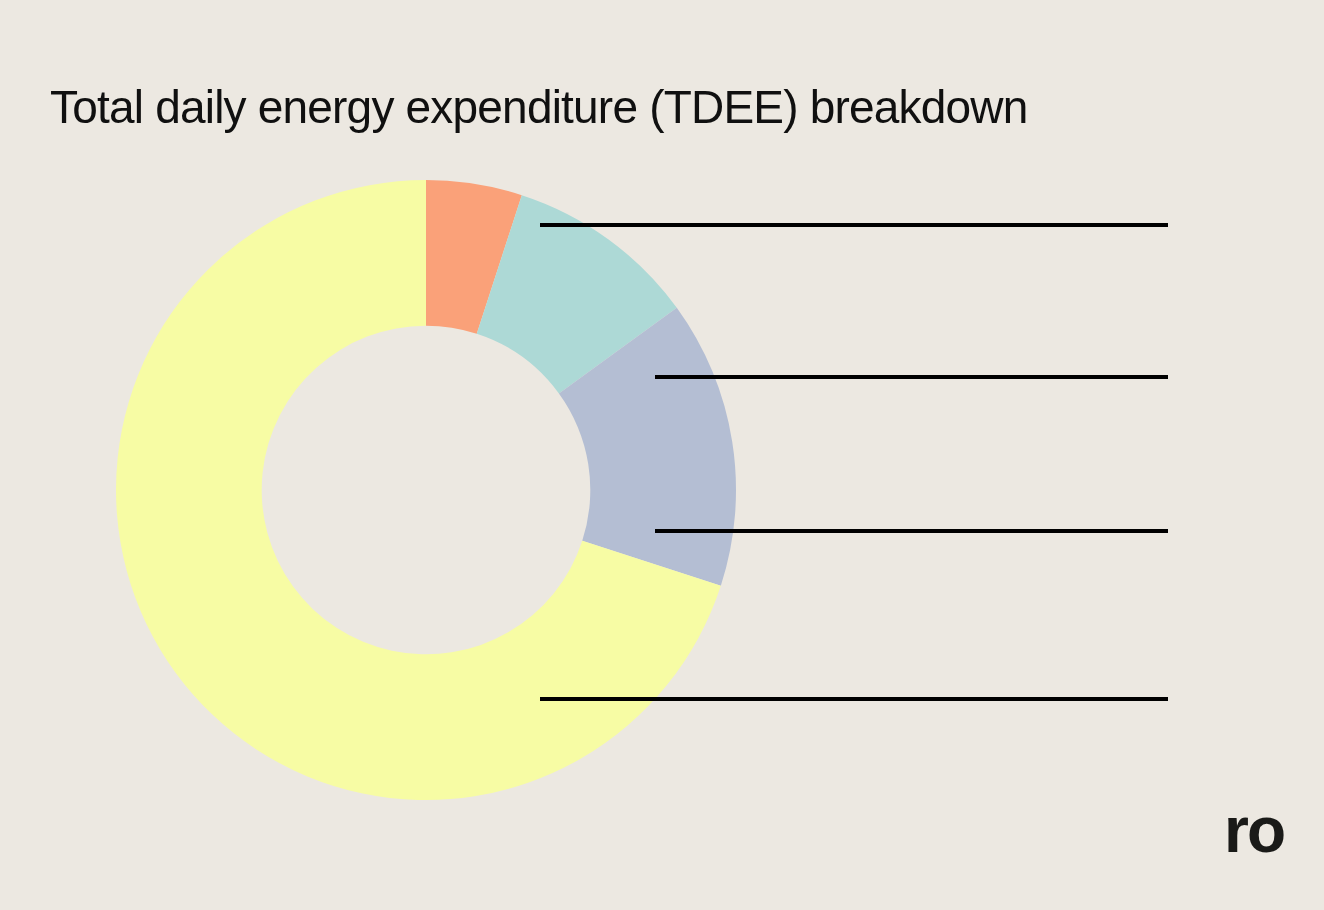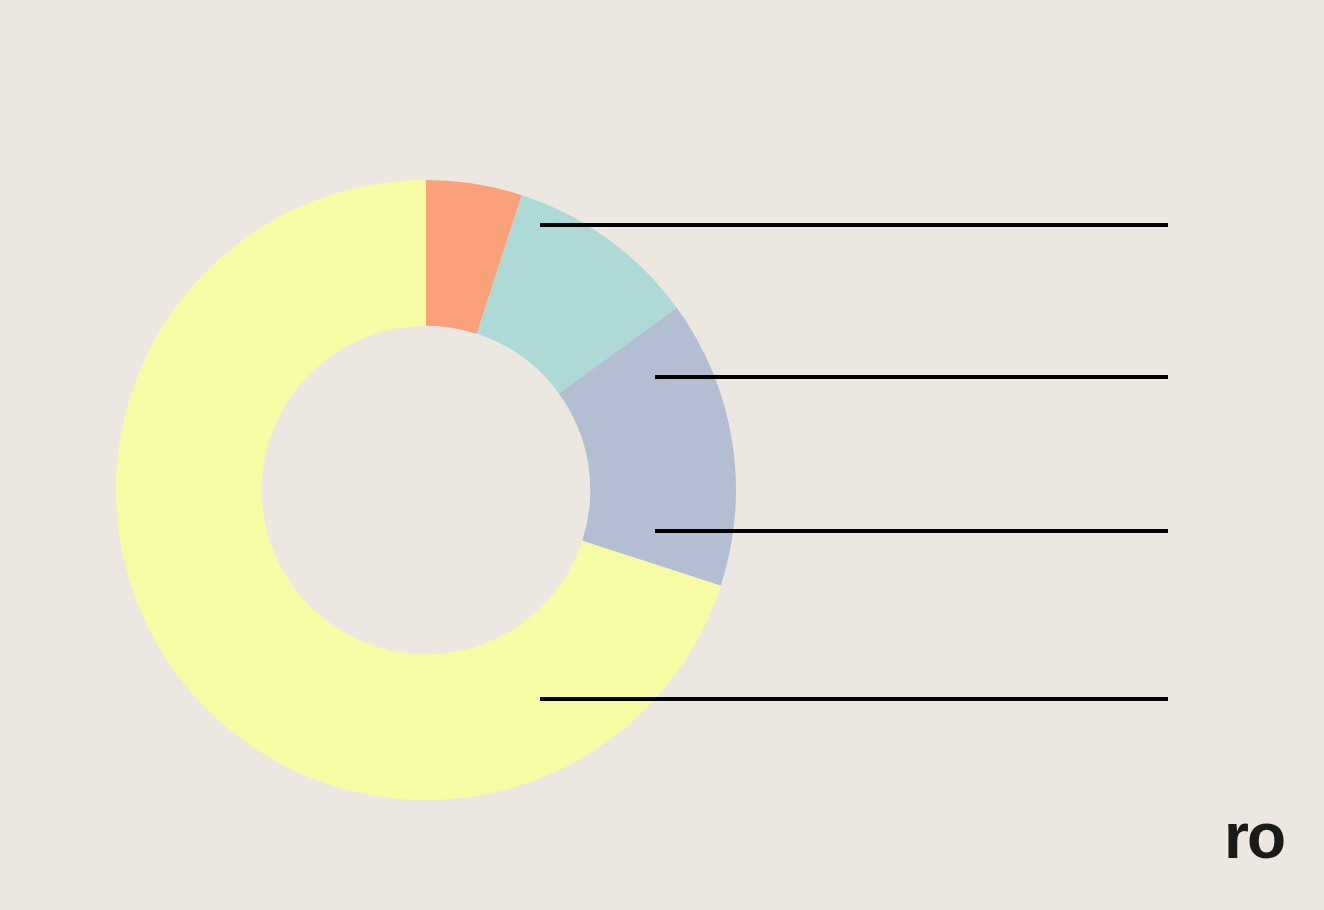--- a/index.html
+++ b/index.html
@@ -76,34 +76,35 @@
   #item-tef  .legend-rule { left: 655px; width: 513px; top: 375px; }
 
   #item-neat .legend-rule { left: 655px; width: 513px; top: 529px; }
 
   #item-bmr  .legend-rule { left: 540px; width: 628px; top: 697px; }
 
   
   .logo {
     position: absolute;
     right: 40px;
-    bottom: 42px;
+    bottom: 48px;
     font-size: 64px;
     line-height: 64px;
     font-weight: 700;
     letter-spacing: -2px;
     color: #1A1A18;
     text-align: right;
   }
 </style>
 </head>
 <body>
 
 <div class="infographic">
 
+  <h1 class="title">Total daily energy expenditure (TDEE) breakdown</h1>
 
   <div class="donut-wrap">
     <svg class="donut-svg" viewBox="0 0 636 636">
       <g id="donut-slices">
           <path d="M 318 8 A 310 310 0 0 1 413.7952682562337 23.172479948502428 L 368.77149217580387 161.74141437270626 A 164.3 164.3 0 0 0 318 153.7 Z" fill="#FAA179"></path>
           <path d="M 413.7952682562337 23.172479948502428 A 310 310 0 0 1 568.7952682562337 135.78657178933332 L 450.9214921758039 221.42688304834667 A 164.3 164.3 0 0 0 368.77149217580387 161.74141437270626 Z" fill="#ADD9D6"></path>
           <path d="M 568.7952682562337 135.78657178933332 A 310 310 0 0 1 612.8275200514976 413.7952682562337 L 474.25858562729377 368.77149217580387 A 164.3 164.3 0 0 0 450.9214921758039 221.42688304834667 Z" fill="#B4BED3"></path>
           <path d="M 612.8275200514976 413.7952682562337 A 310 310 0 1 1 317.99999999999994 8 L 317.99999999999994 153.7 A 164.3 164.3 0 1 0 474.25858562729377 368.77149217580387 Z" fill="#F7FCA4"></path>
         </g>
     </svg>

